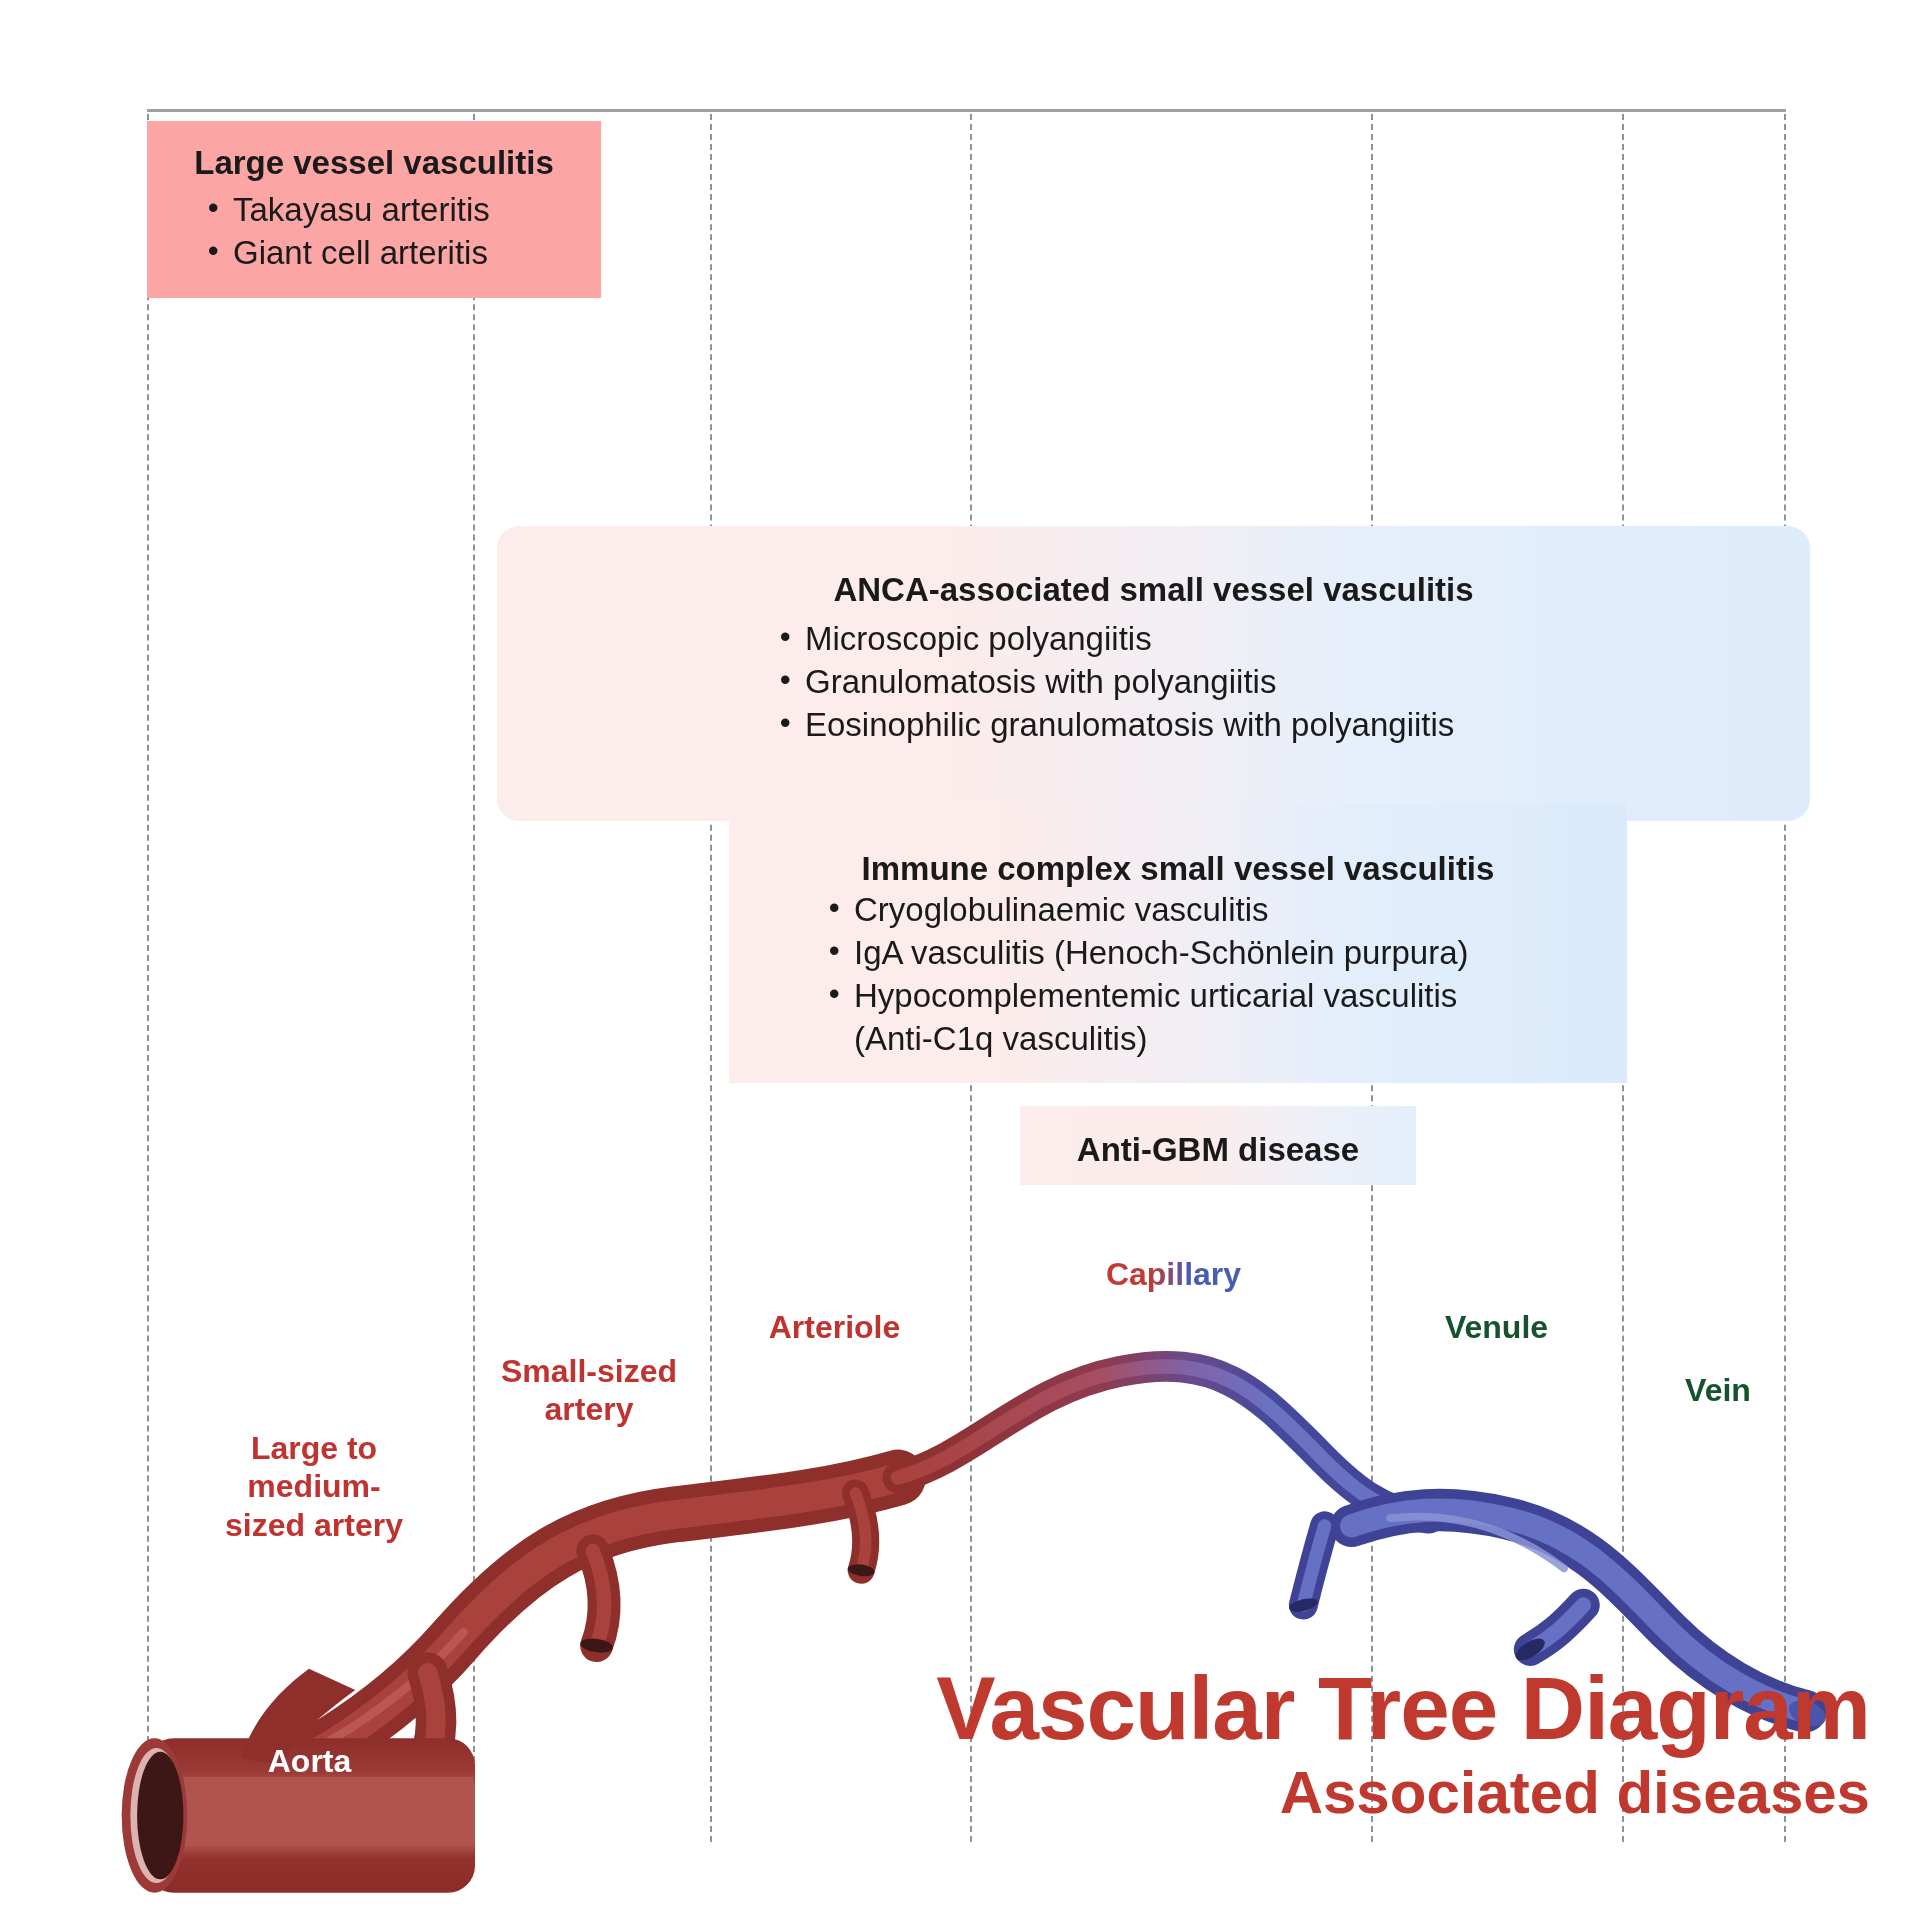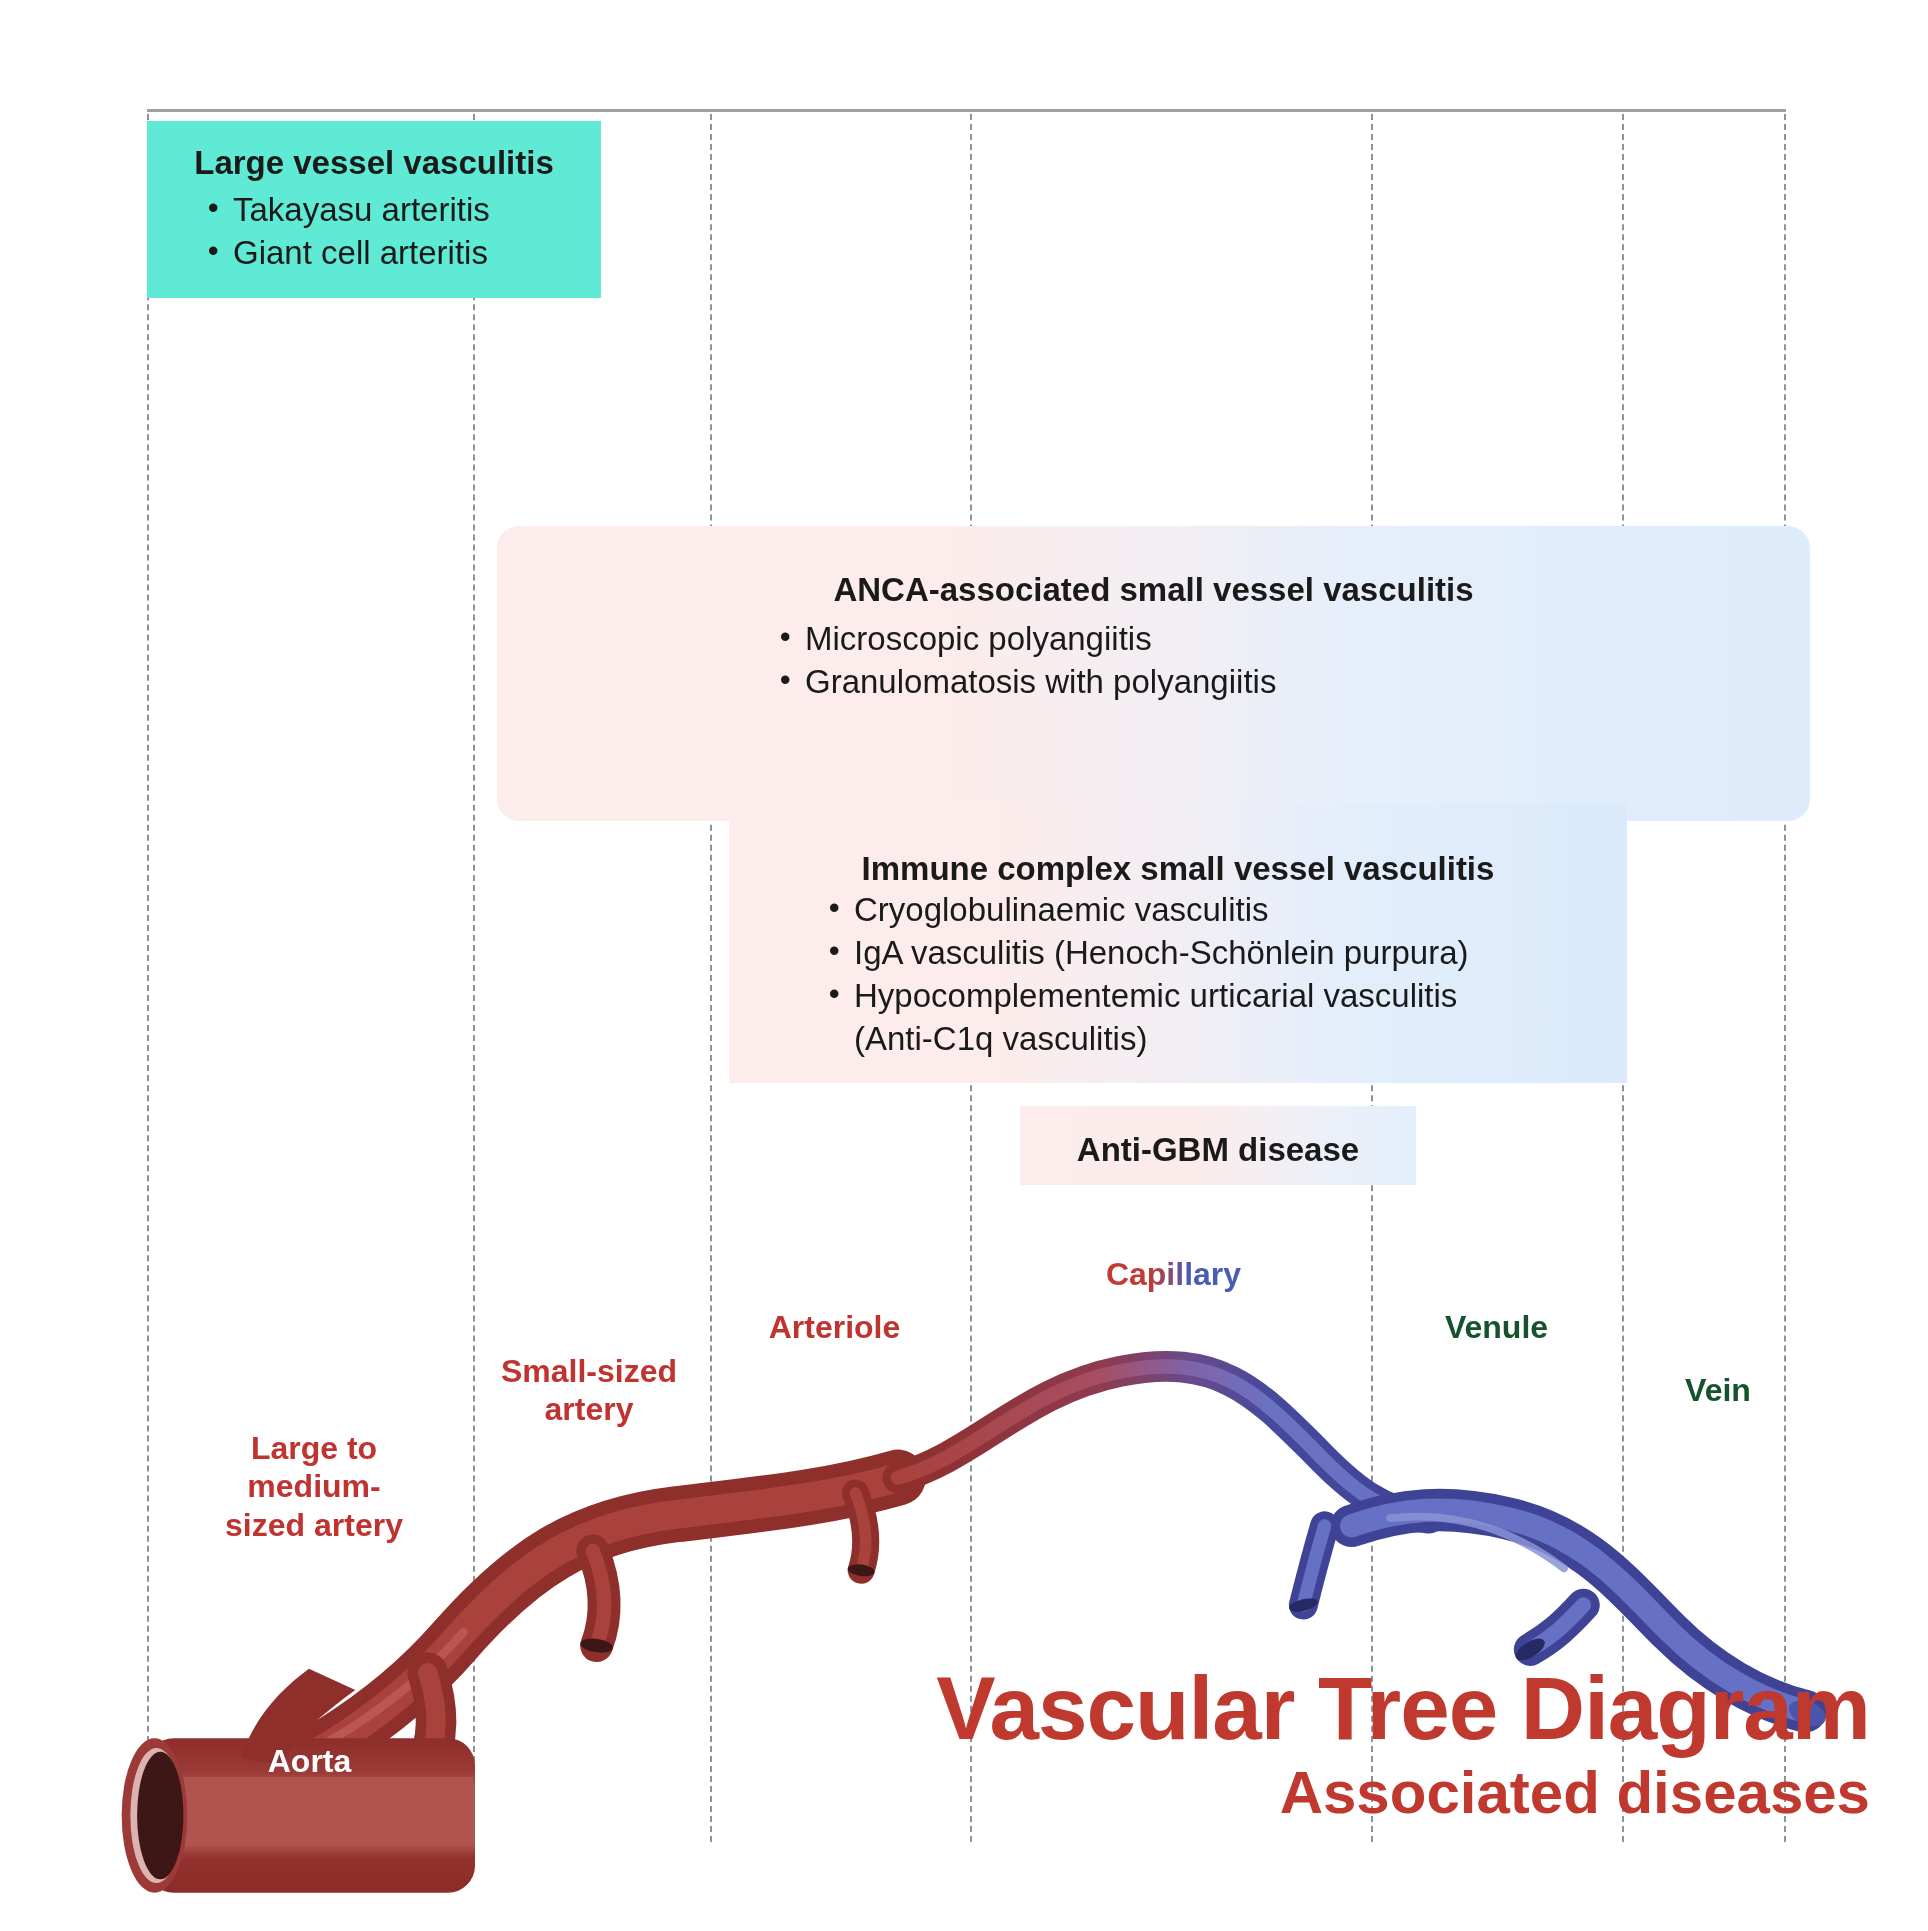--- a/index.html
+++ b/index.html
@@ -64,21 +64,21 @@
     position: absolute;
     left: 7.7px;
     top: -1px;
     font-size: 0.95em;
   }
   .panel li.cont {
     padding-left: 33px;
   }
   .panel li.cont::before { content: ""; }
 
-  .p-pink { background: #5eead4; }
+  .p-pink { background: #fca5a5; }
   .p-grad {
     background: linear-gradient(to right,
        #fceceb 0%, #fceceb 34%, #f3eef3 50%, #e6effb 66%, #ddebfb 100%);
   }
   .p-grad2 {
     background: linear-gradient(to right,
        #fceceb 0%, #fceceb 30%, #f2eef4 50%, #e3eefb 70%, #daeafb 100%);
   }
   .p-grad3 {
     background: linear-gradient(to right,
@@ -200,20 +200,21 @@
       <li>Giant cell arteritis</li>
     </ul>
   </div>
 
 
   <div class="panel p-grad" id="panel-anca">
     <div class="ptitle">ANCA-associated small vessel vasculitis</div>
     <ul>
       <li>Microscopic polyangiitis</li>
       <li>Granulomatosis with polyangiitis</li>
+      <li>Eosinophilic granulomatosis with polyangiitis</li>
     </ul>
   </div>
 
   <div class="panel p-grad2" id="panel-immune">
     <div class="ptitle">Immune complex small vessel vasculitis</div>
     <ul>
       <li>Cryoglobulinaemic vasculitis</li>
       <li>IgA vasculitis (Henoch-Schönlein purpura)</li>
       <li>Hypocomplementemic urticarial vasculitis</li>
       <li class="cont">(Anti-C1q vasculitis)</li>

